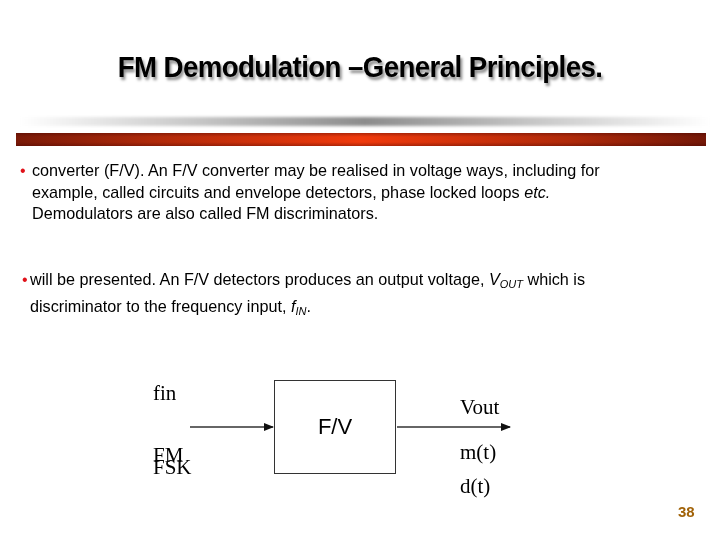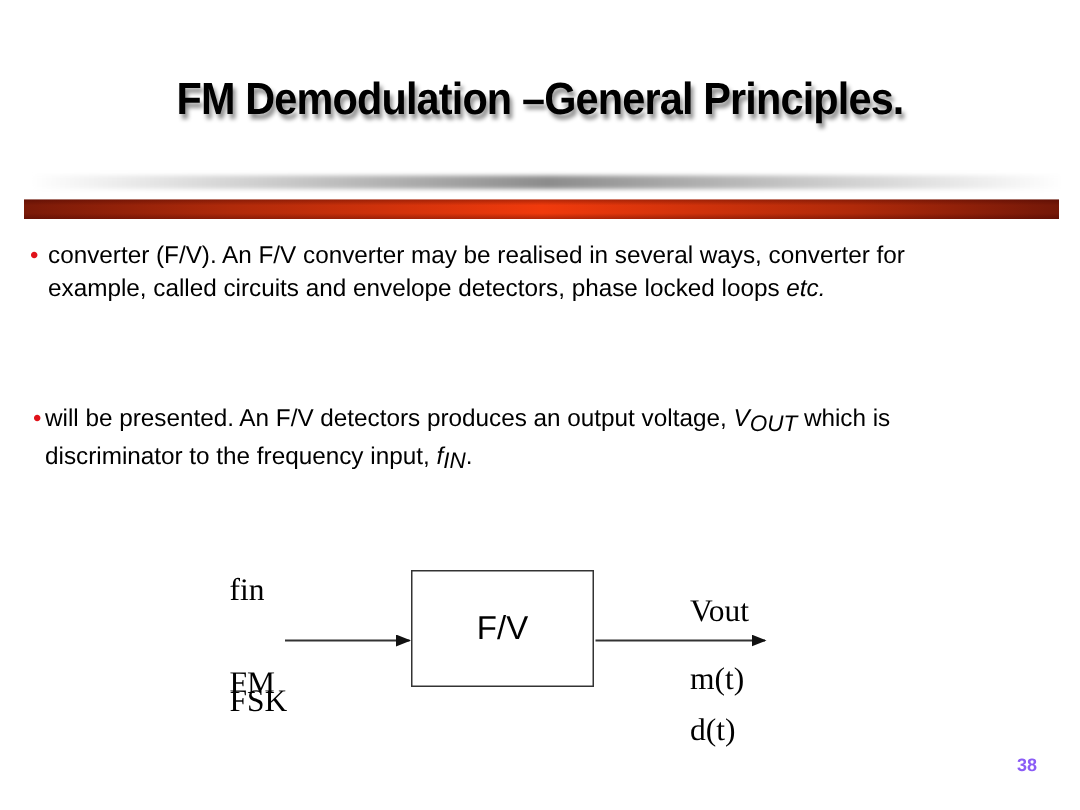--- a/index.html
+++ b/index.html
@@ -29,51 +29,52 @@
     position: absolute; font-size: 16.2px; line-height: 21.6px; color: #000;
   }
   .bullet .dot {
     position: absolute; color: #e0121a; font-size: 16px; line-height: 21.6px;
   }
   .b1 { left: 32px; top: 160px; width: 680px; }
   .b1 .dot { left: -12px; top: 0; }
   .b2 { left: 30px; top: 269px; width: 680px; }
   .b2 .dot { left: -8px; top: 0; }
   .b1 .line, .b2 .line { display: block; white-space: nowrap; }
-  sub { font-size: 15px; vertical-align: -3px; }
+  sub { font-size: 11px; vertical-align: -3px; }
   em { font-style: italic; }
 
   .diagram { position: absolute; left: 0; top: 0; width: 720px; height: 540px; }
   .dlabel {
     position: absolute; font-family: "Liberation Serif", serif; font-size: 21px; color: #000; line-height: 1;
     white-space: nowrap;
   }
   .fv-box {
-    position: absolute; left: 274px; top: 380px; width: 122px; height: 78px;
+    position: absolute; left: 274px; top: 380px; width: 122px; height: 94px;
     border: 1.3px solid #333; box-sizing: border-box;
     display: flex; align-items: center; justify-content: center;
   }
   .fv-label { font-family: "Liberation Sans", sans-serif; font-size: 22px; color: #000; }
   .page-num {
-    position: absolute; left: 678px; top: 503px; font-size: 12px; font-weight: bold; color: #8b5cf6; text-align: right;
+    position: absolute; left: 678px; top: 503px; font-size: 15px; font-weight: bold; color: #a16207; text-align: right;
   }
 </style>
 </head>
 <body>
 
 <div class="title">FM Demodulation –General Principles.</div>
 
 <div class="shadow-bar"></div>
 <div class="accent-bar"></div>
 
 <div class="bullets">
   <div class="bullet b1">
     <span class="dot">•</span>
-    <span class="line">converter (F/V). An F/V converter may be realised in several ways, converter for</span>
+    <span class="line">converter (F/V). An F/V converter may be realised in voltage ways, including for</span>
     <span class="line"><span>example, called circuits and envelope detectors, phase locked loops </span><em>etc.</em></span>
+    <span class="line">Demodulators are also called FM discriminators.</span>
   </div>
 
   <div class="bullet b2">
     <span class="dot">•</span>
     <span class="line"><span>will be presented. An F/V detectors produces an output voltage, </span><em>V</em><sub><em>OUT</em></sub><span> which is</span></span>
     <span class="line"><span>discriminator to the frequency input, </span><em>f</em><sub><em>IN</em></sub><span>.</span></span>
   </div>
 </div>
 
 <div class="diagram">

